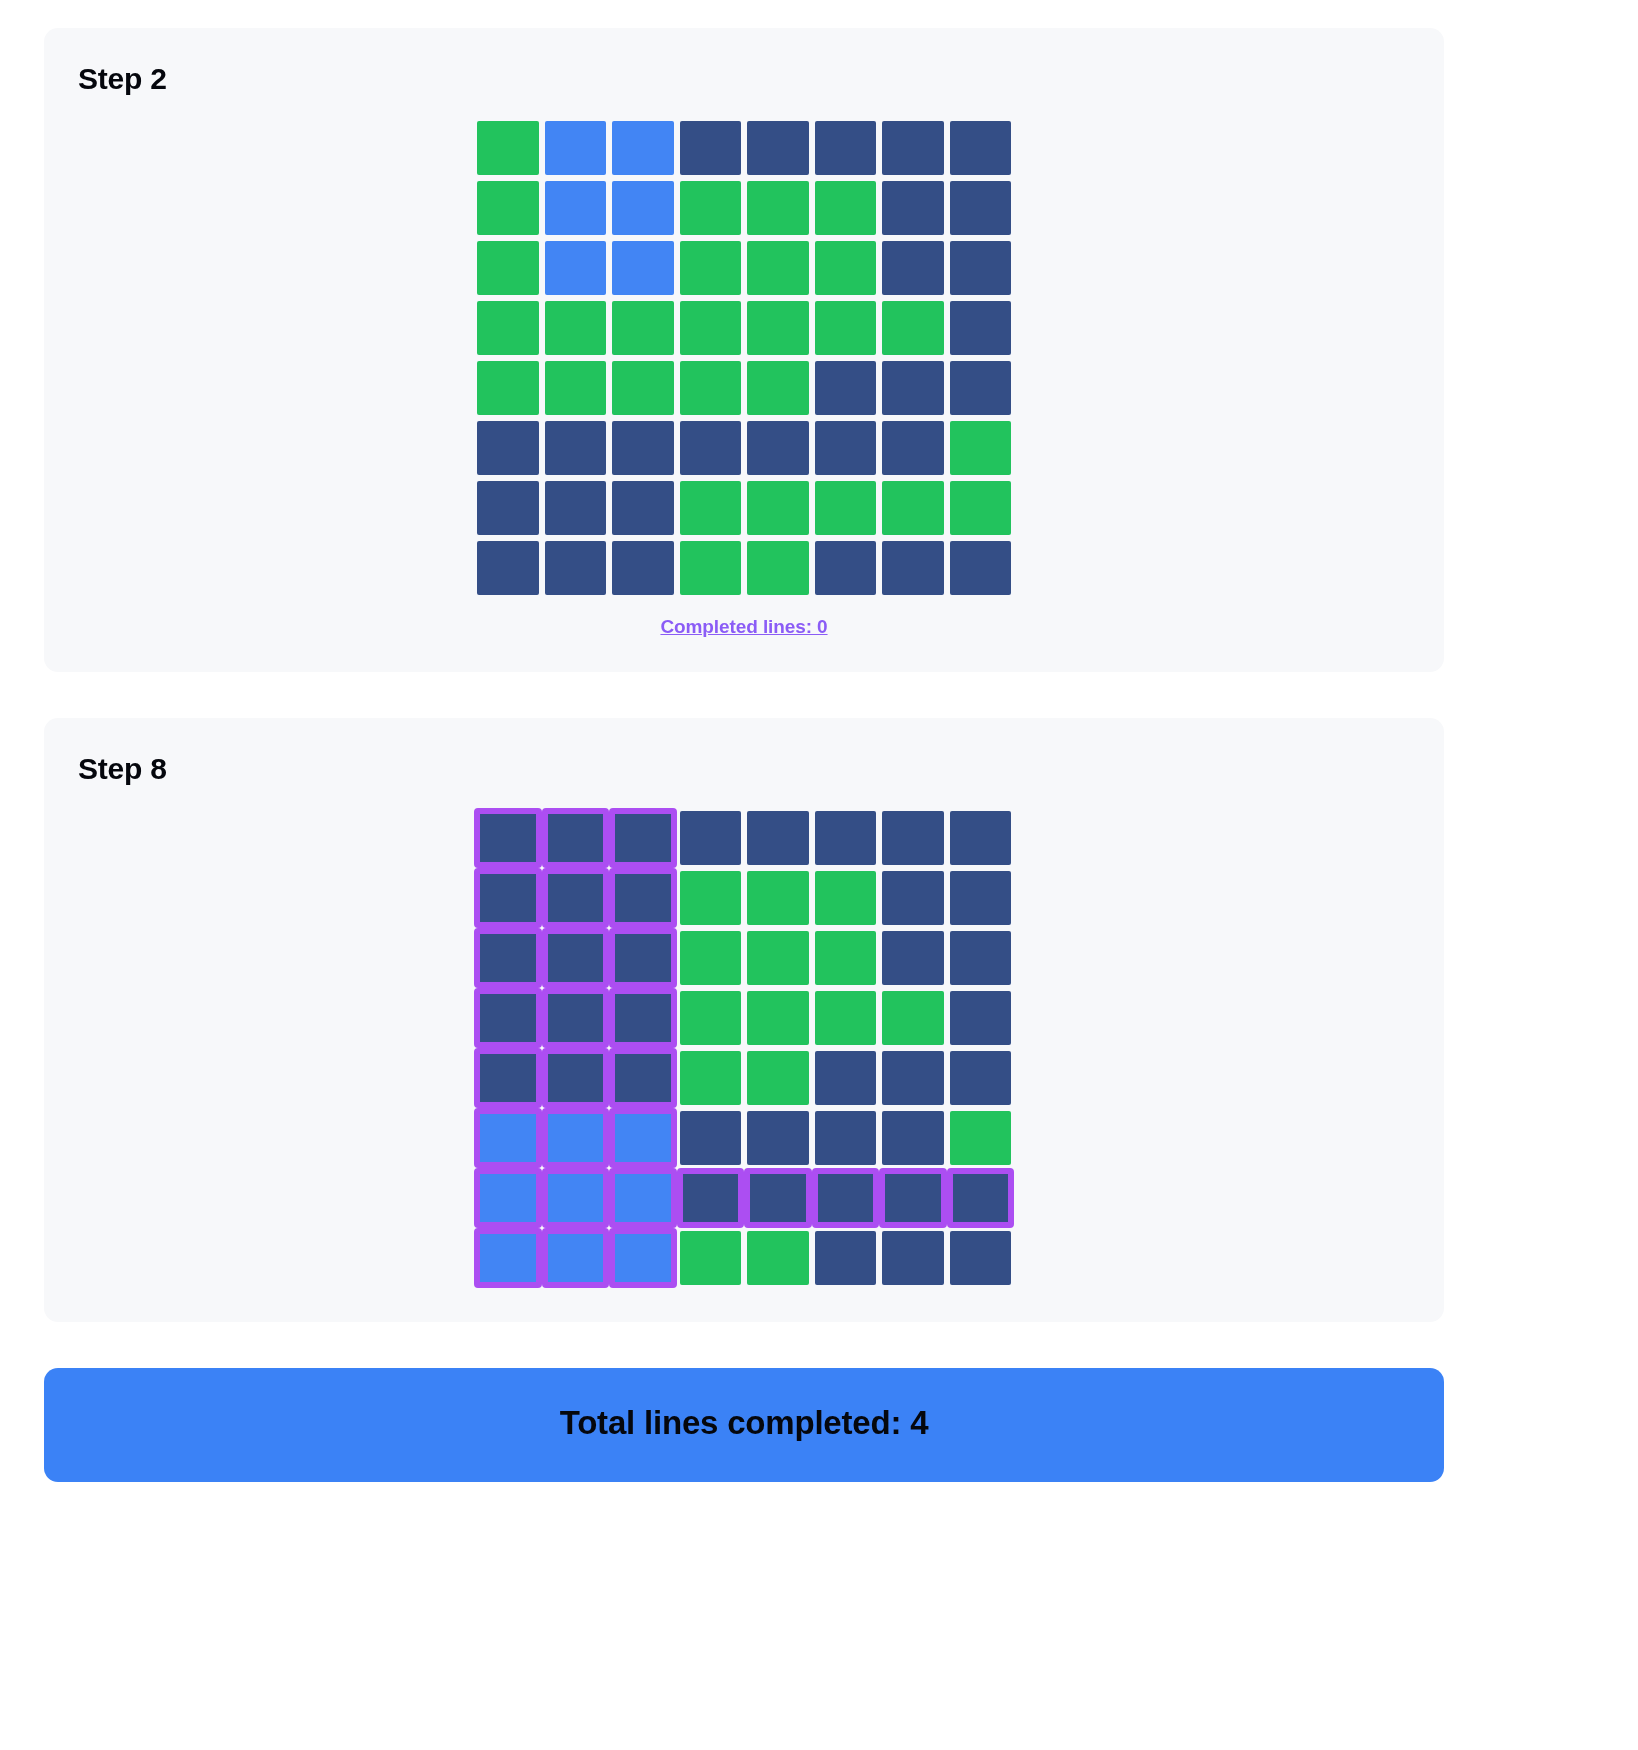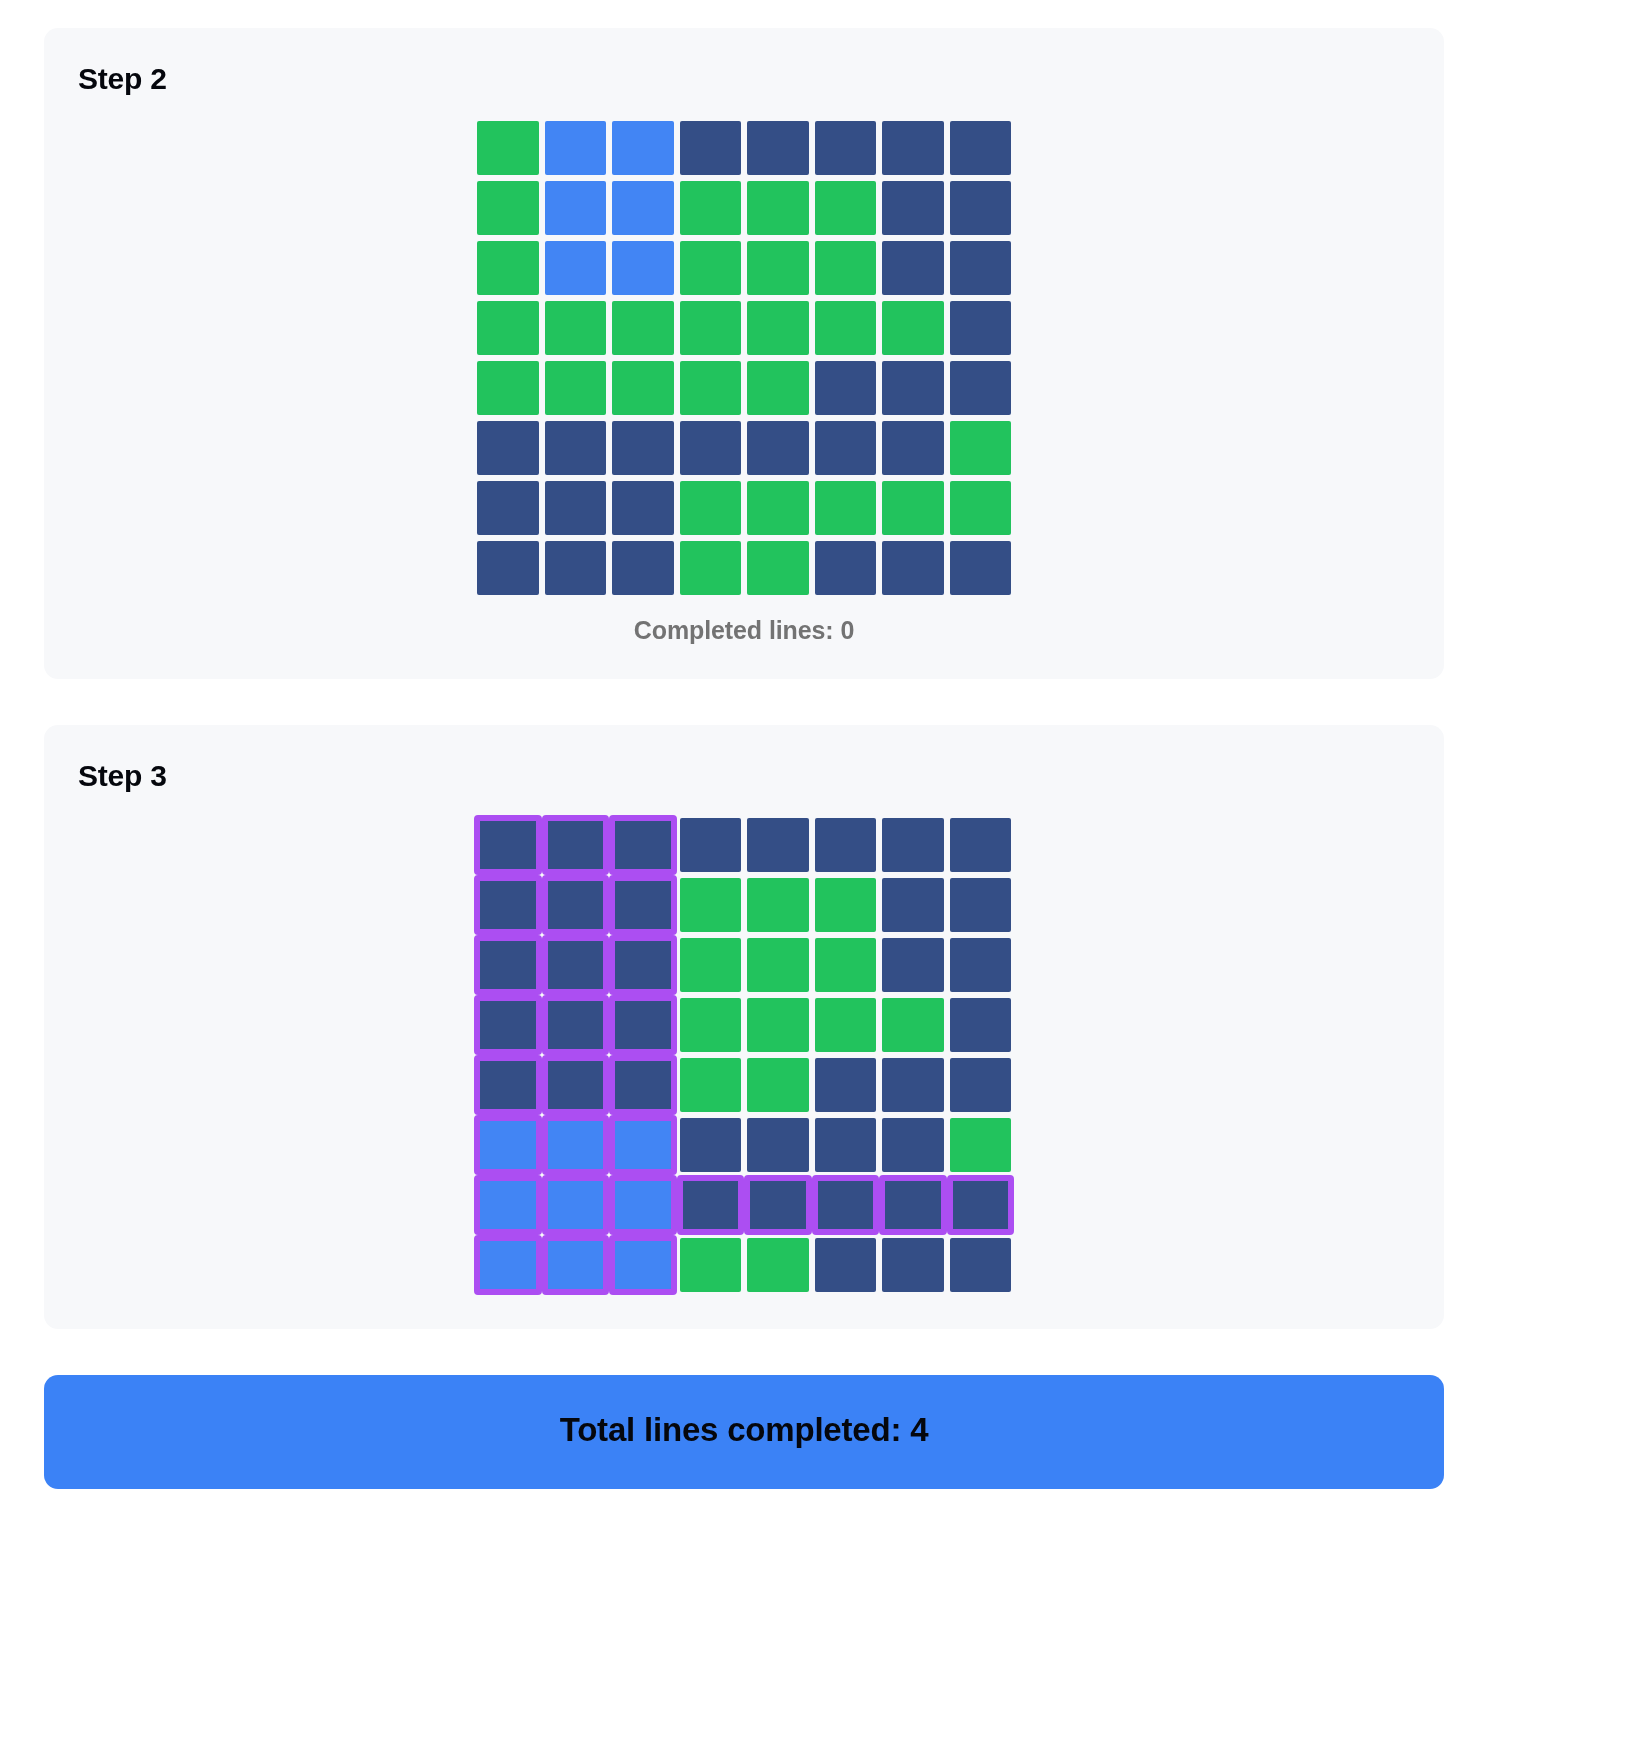--- a/index.html
+++ b/index.html
@@ -64,25 +64,26 @@
   .cell-outer.hl {
     padding: 0;
   }
   .cell-outer.hl .cell {
     border: 6px solid #ac4ef2;
     border-radius: 4px;
     box-sizing: border-box;
   }
   .board-caption {
     text-align: center;
-    font-size: 25px;
+    font-size: 19px;
     font-weight: bold;
-    color: #737373;
+    color: #8b5cf6;
     margin-top: 18px;
     letter-spacing: -0.1px;
+    text-decoration: underline;
   }
   .total-panel {
     background: #3b82f6;
     border-radius: 14px;
     padding: 36px 20px 40px 20px;
     text-align: center;
   }
   .total-text {
     font-size: 33px;
     font-weight: bold;
@@ -290,21 +291,21 @@
           </div>
           <div class="cell-outer">
             <div class="cell c-empty"></div>
           </div>
         </div>
     </div>
     <div class="board-caption">Completed lines: 0</div>
   </section>
 
   <section class="panel">
-    <h2 class="panel-title">Step 3</h2>
+    <h2 class="panel-title">Step 8</h2>
     <div class="board-wrap">
       <div class="board" id="board-1">
           <div class="cell-outer hl">
             <div class="cell c-empty"></div>
           </div>
           <div class="cell-outer hl">
             <div class="cell c-empty"></div>
           </div>
           <div class="cell-outer hl">
             <div class="cell c-empty"></div>

